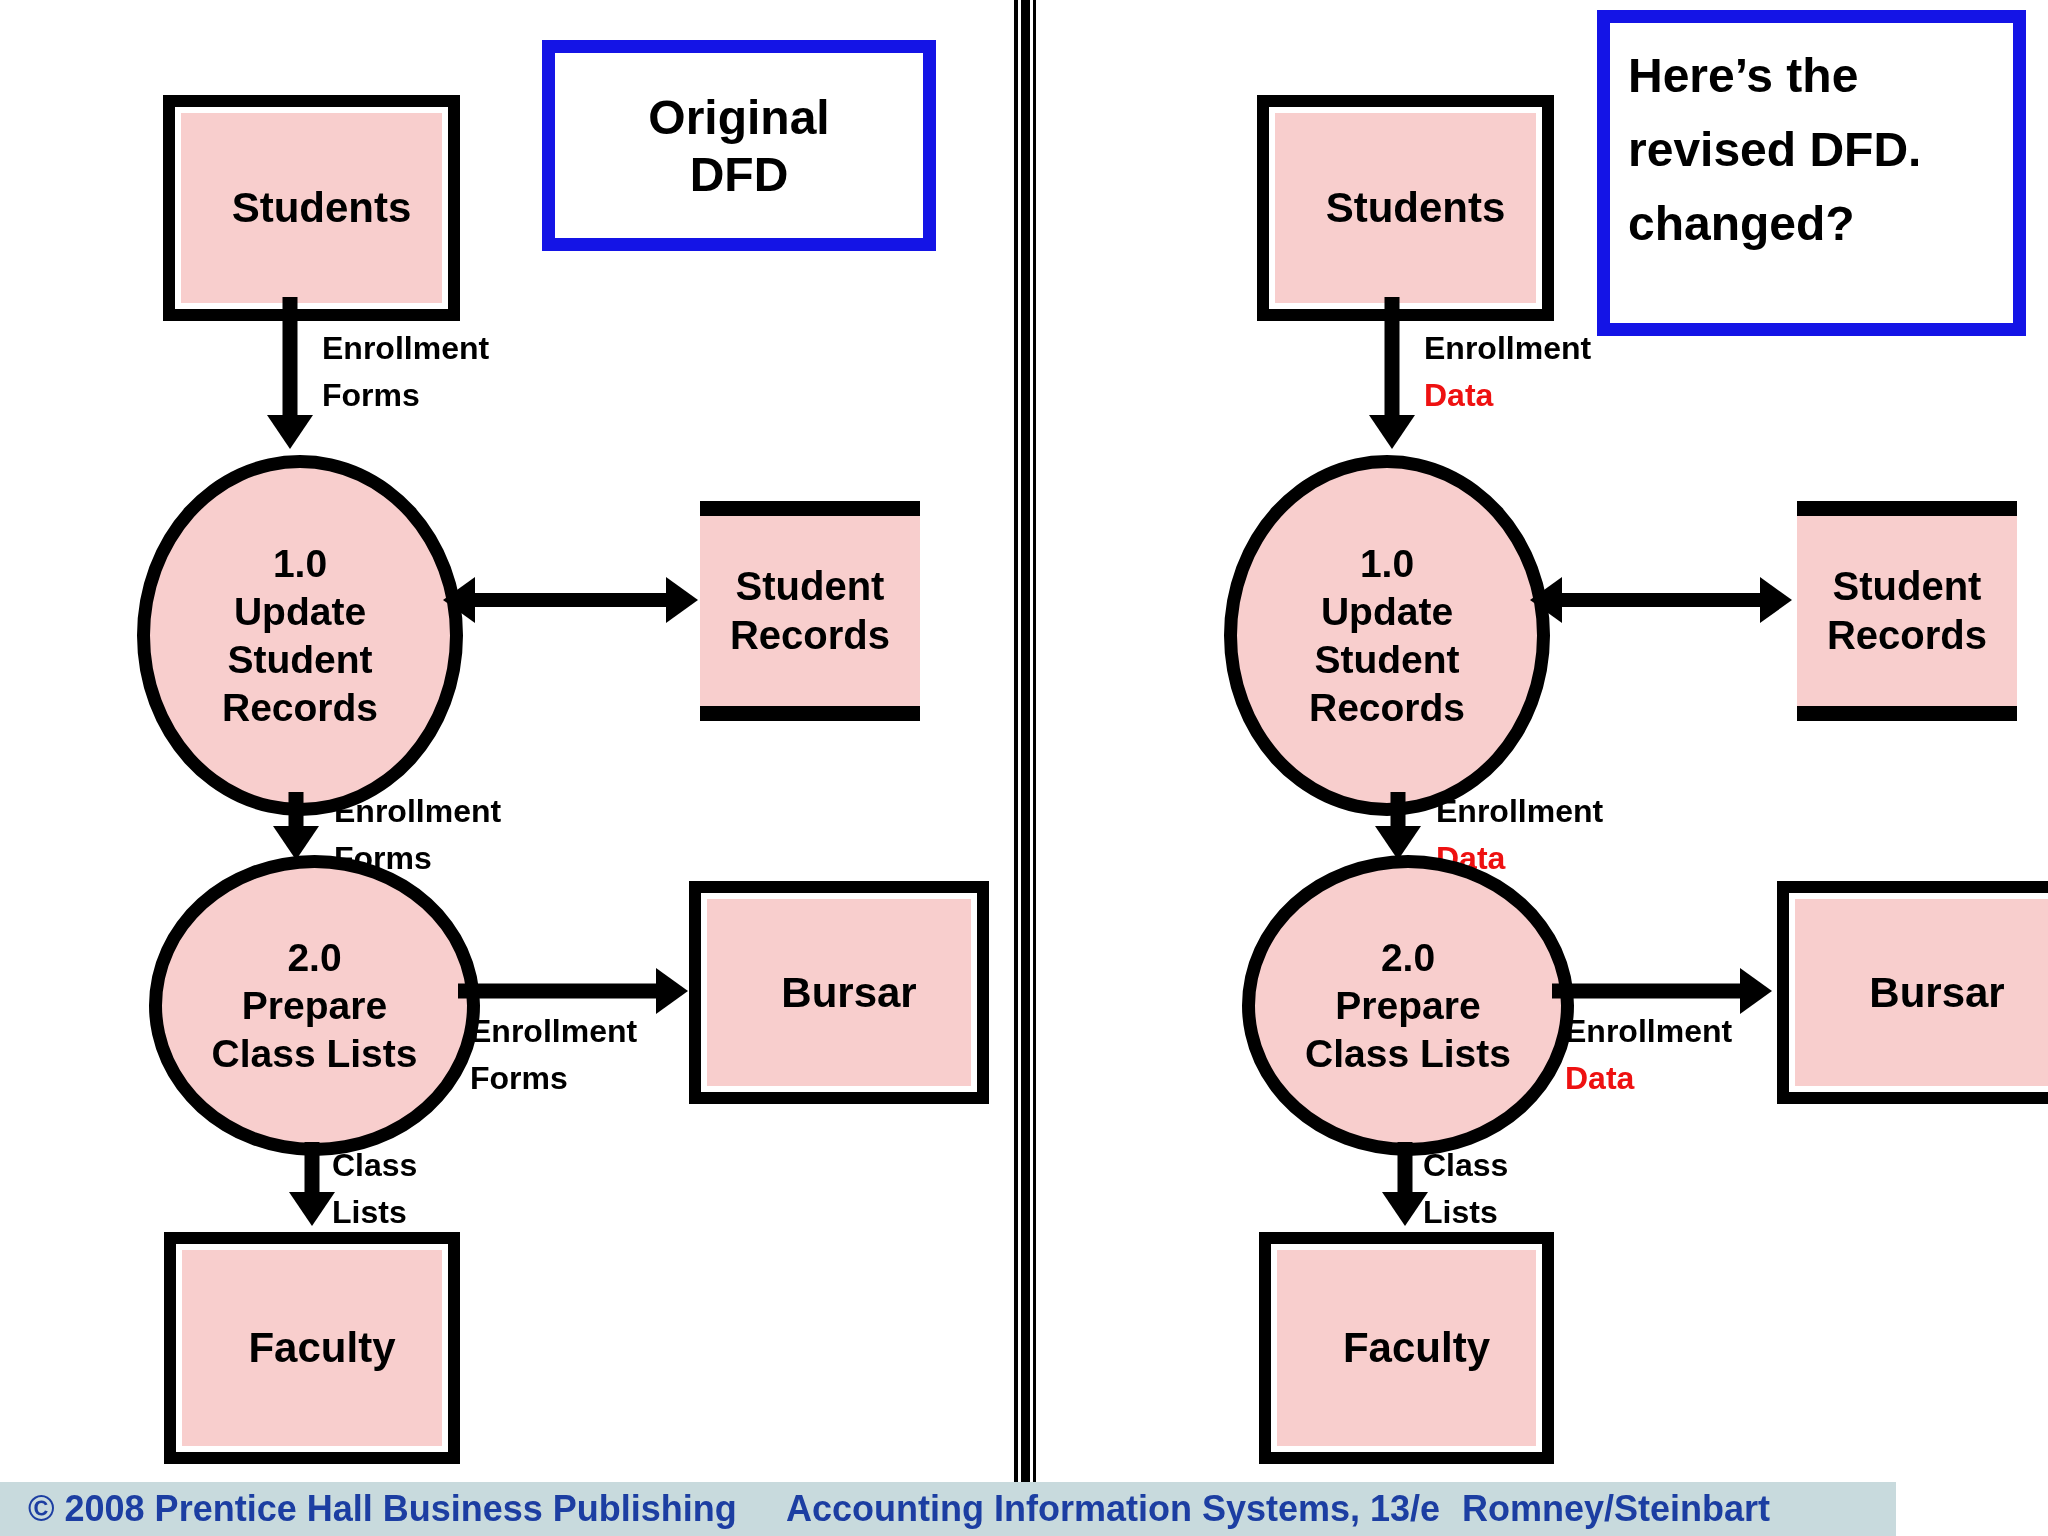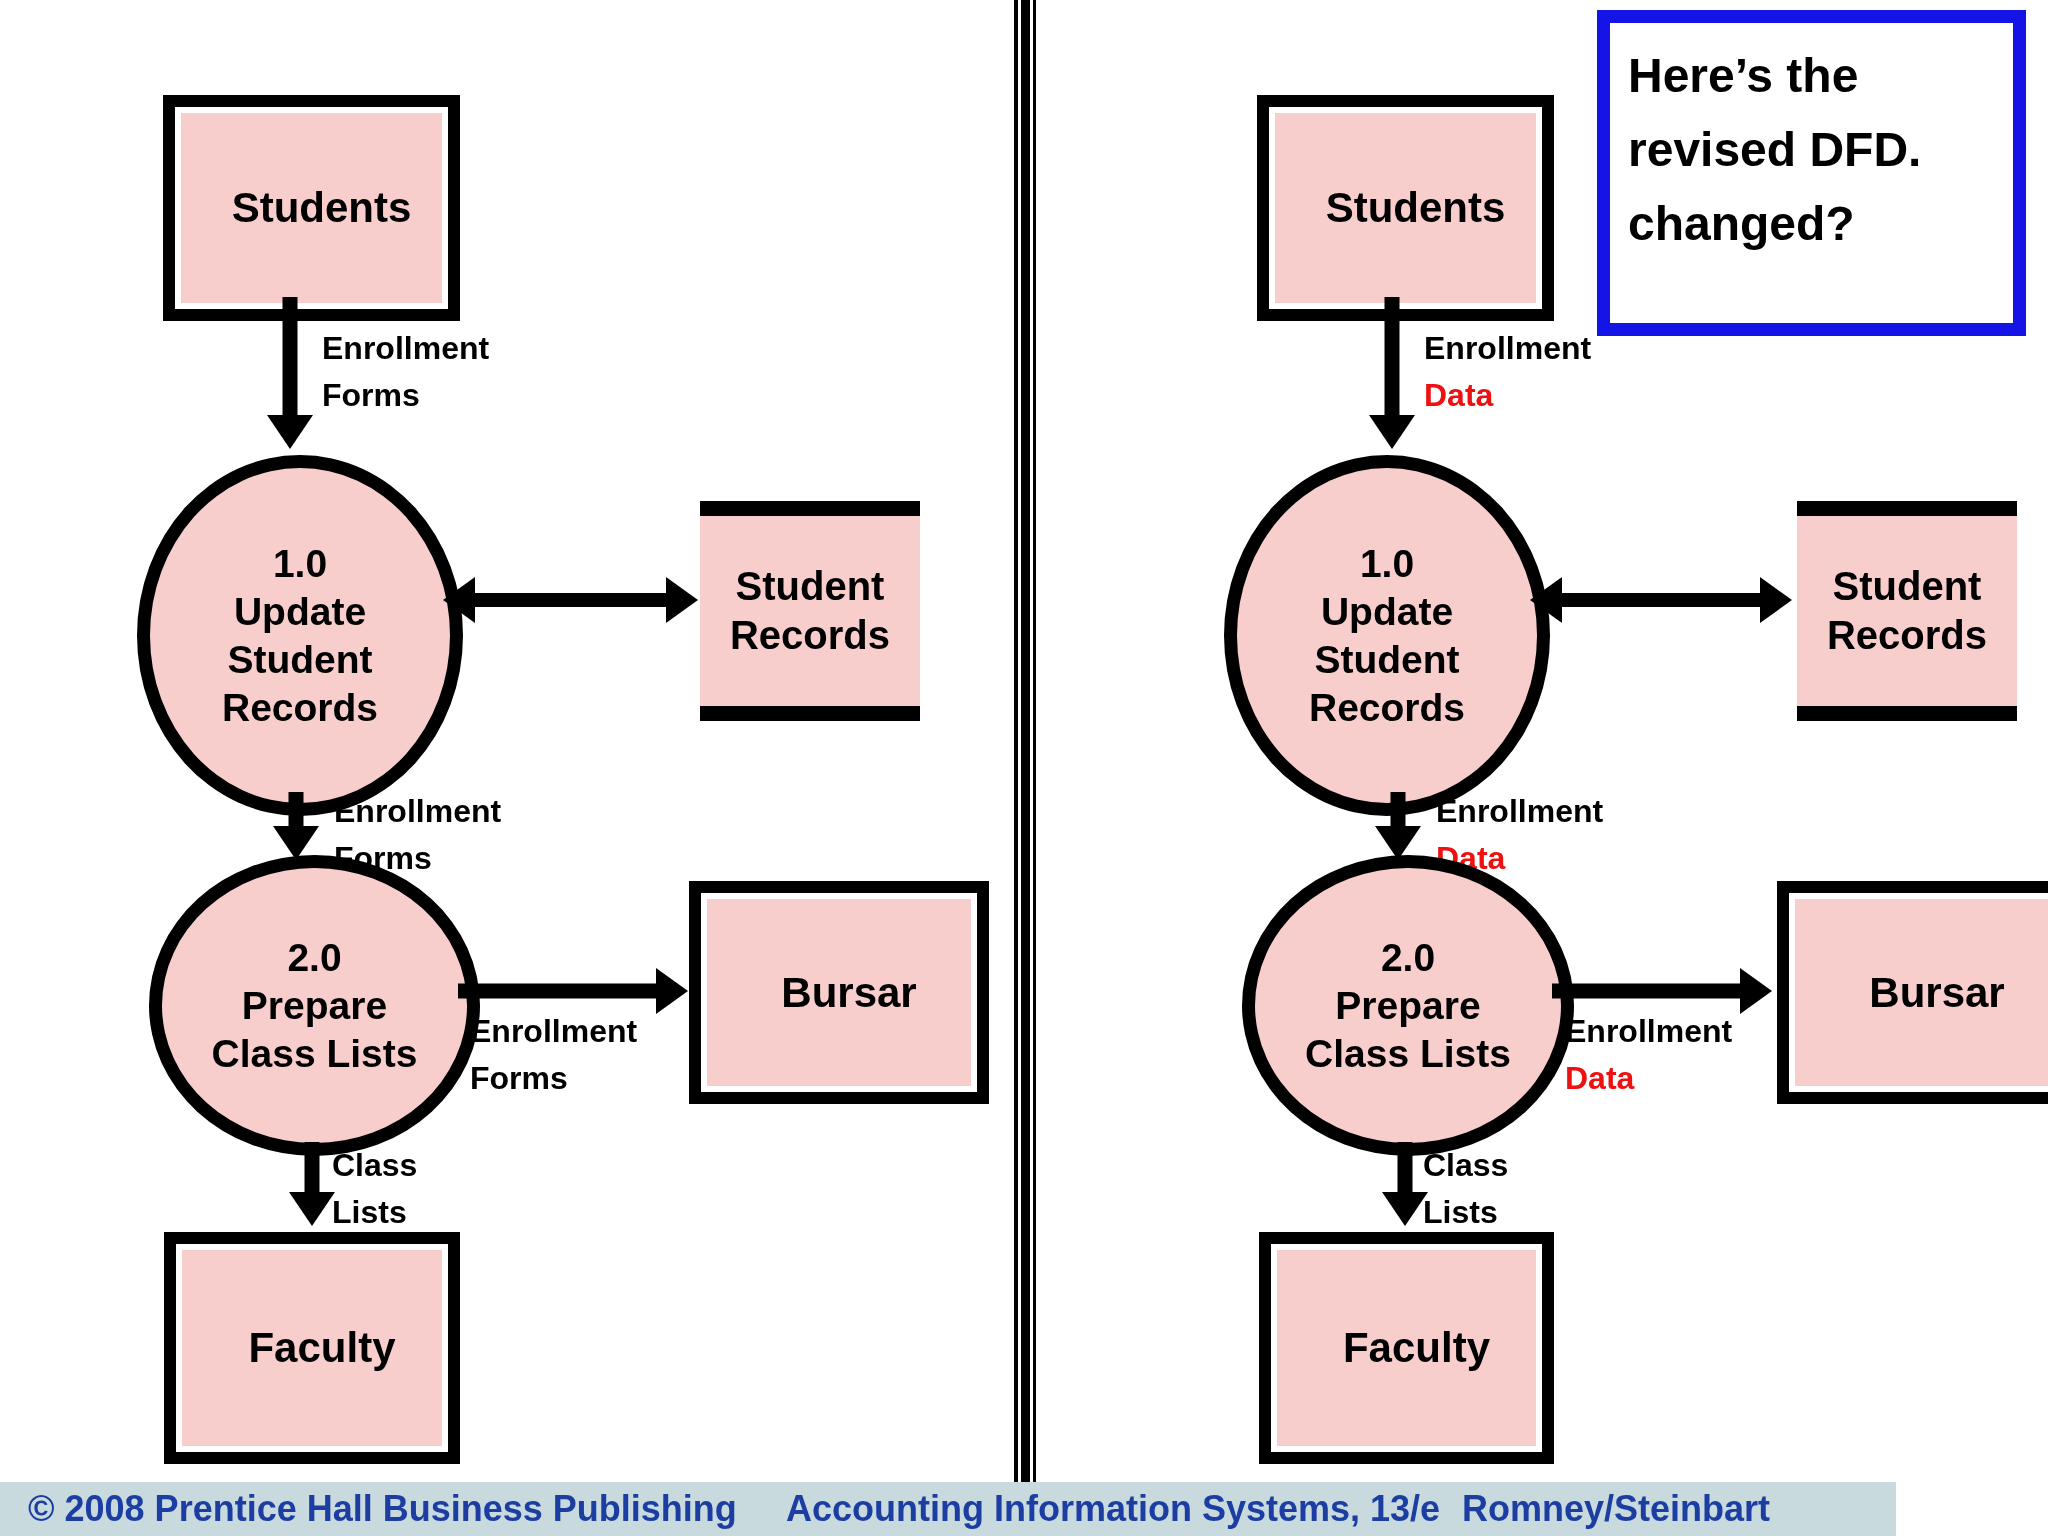--- a/index.html
+++ b/index.html
@@ -71,20 +71,24 @@
   }
   
   .footer{position:absolute; left:0; top:1482px; width:1896px; height:54px; background:var(--footer-bg);}
   .footer span{position:absolute; top:50%; transform:translateY(-50%); font-size:36px; color:var(--footer-text); white-space:nowrap;}
 </style>
 </head>
 <body>
 
 <div class="slide">
 
+  <div class="callout centered" style="left:542px; top:40px; width:368px; height:185px;">
+    <div>Original</div>
+    <div>DFD</div>
+  </div>
 
   <div class="ext" style="left:163px; top:95px; width:253px; height:202px;">
     <span>Students</span>
   </div>
 
   <div class="varrow" style="left:266px; top:297px; width:48px; height:152px;">
     <div class="shaft"></div>
     <div class="vhead"></div>
   </div>
   <div class="flabel" style="left:322px; top:325px;">

